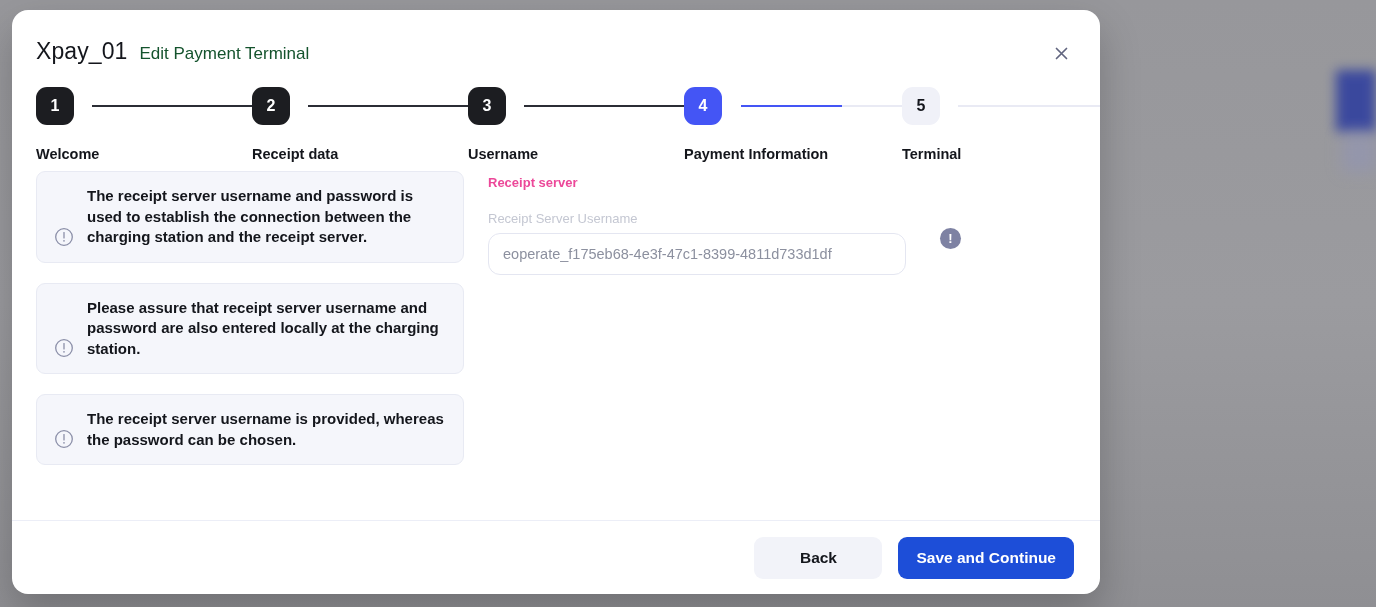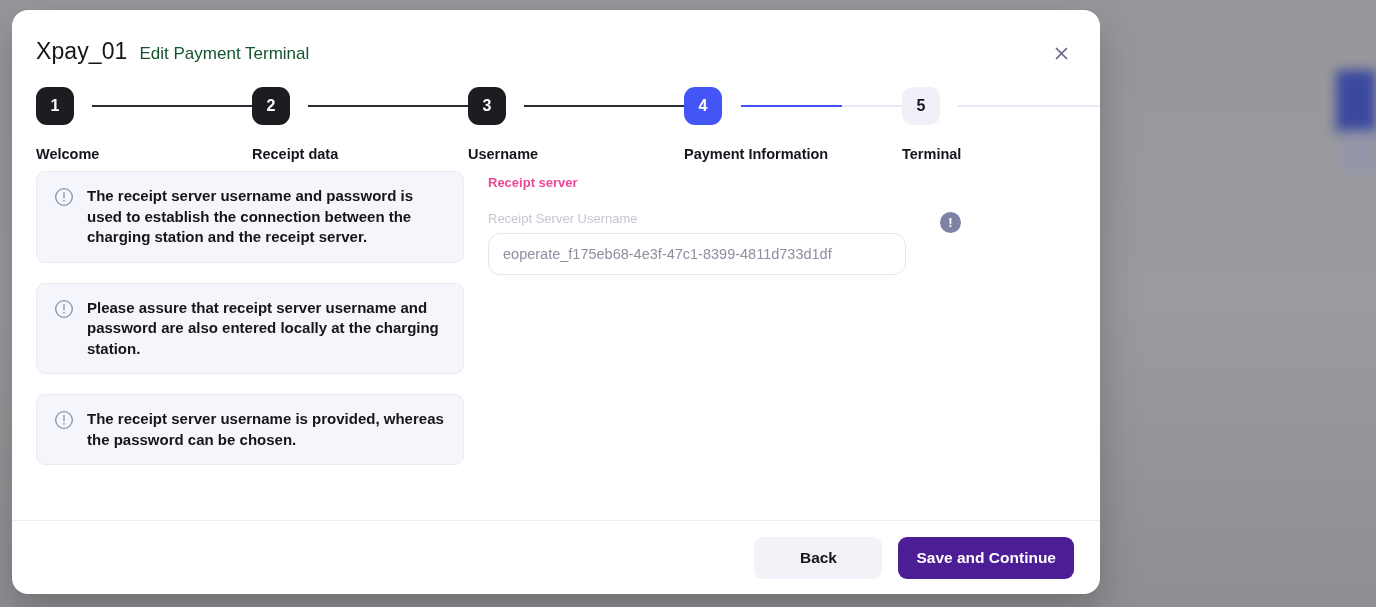--- a/index.html
+++ b/index.html
@@ -132,21 +132,21 @@
     overflow: hidden;
   }
   .left-col { width: 428px; flex: none; }
   .right-col { flex: 1; padding-top: 4px; }
 
   .info-box {
     background: #f5f6fb;
     border: 1px solid #e8eaf3;
     border-radius: 9px;
     display: flex;
-    align-items: flex-start;
+    align-items: flex-end;
     gap: 12px;
     padding: 14px 16px;
     margin-bottom: 20px;
   }
   .info-icon {
     flex: none;
     width: 22px; height: 22px;
     color: #8b8fa8;
   }
   .info-icon svg { display: block; }
@@ -159,21 +159,21 @@
 
   .section-title {
     font-size: 13px;
     font-weight: 700;
     color: #ec4899;
     margin-bottom: 22px;
   }
   .fields-row {
     display: flex;
     gap: 24px;
-    align-items: flex-start;
+    align-items: center;
   }
   .field { display: flex; flex-direction: column; }
   .field.username { width: 418px; flex: none; }
   .field.password { width: 386px; flex: none; }
   .field-label {
     font-size: 13px;
     margin-bottom: 8px;
     line-height: 1;
   }
   .field-label.muted { color: #c4c7d2; }
@@ -240,21 +240,21 @@
     font-weight: 700;
     cursor: pointer;
     height: 42px;
   }
   .btn-back {
     background: #f2f3f9;
     color: #14161c;
     width: 128px;
   }
   .btn-primary {
-    background: #4c1d95;
+    background: #1d4ed8;
     color: #ffffff;
     padding: 0 18px;
   }
 </style>
 </head>
 <body>
 
 <div id="backdrop">
   <div id="backdrop-blue"></div>
   <div id="backdrop-blue2"></div>

